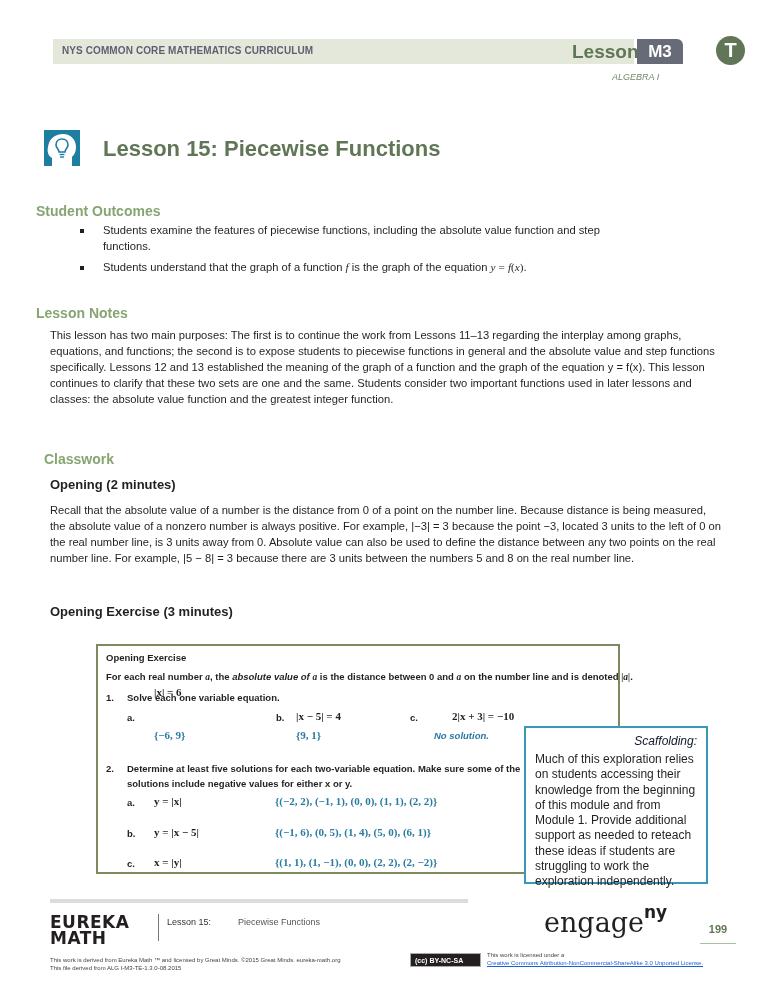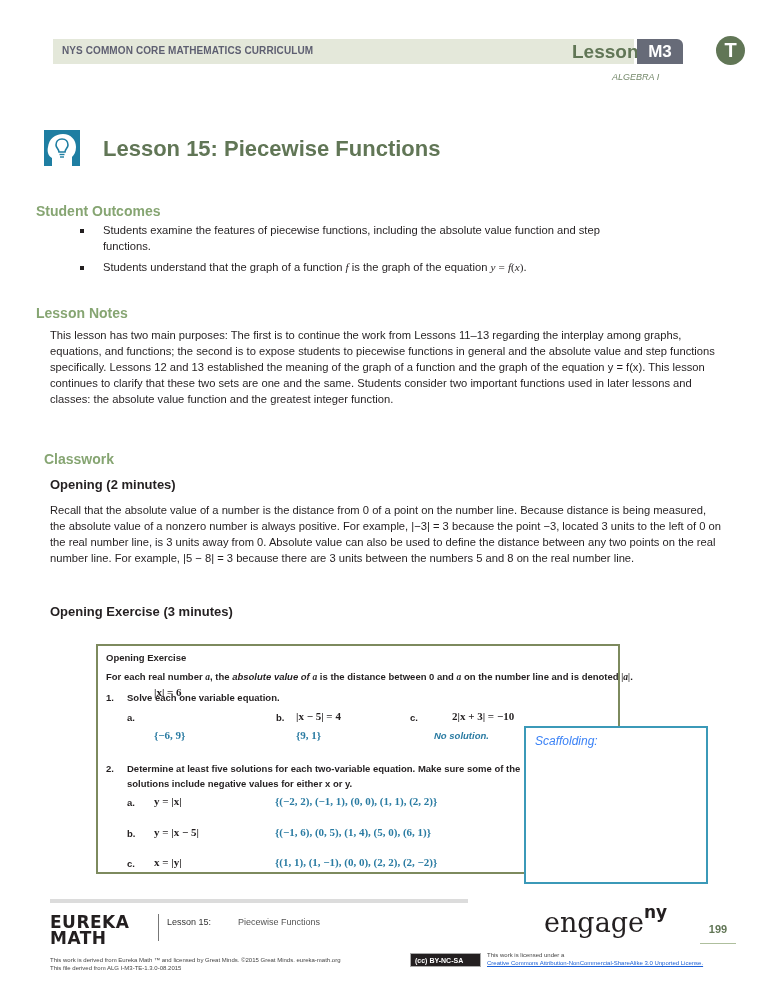--- a/index.html
+++ b/index.html
@@ -29,21 +29,21 @@
 
     
     .ex-box { left: 96px; top: 644px; width: 524px; height: 230px; border: 2px solid #7d8a5e; background: #fff; }
     .ex-text { font-size: 9.5px; font-weight: bold; color: #231f20; }
     .ans { font-family: "Liberation Serif", serif; font-weight: bold; font-size: 11px; color: #2a7ba2; }
     .ans-italic { font-size: 9.5px; font-weight: bold; font-style: italic; color: #2a7ba2; }
     .eq { font-family: "Liberation Serif", serif; font-weight: bold; font-size: 11px; color: #231f20; }
 
     
     .scaf { left: 524px; top: 726px; width: 184px; height: 158px; border: 2px solid #3b99b8; background: #ffffff; padding: 6px 9px; }
-    .scaf-title { font-size: 12px; font-style: italic; color: #3b82f6; }
+    .scaf-title { font-size: 12px; font-style: italic; color: #0f172a; text-align: right; }
     .scaf-body { font-size: 12px; line-height: 15.3px; color: #231f20; margin-top: 4px; }
 
     
     .ftr-line { left: 50px; top: 899px; width: 418px; height: 4px; background: #dcdcdc; }
     .eureka { left: 50px; top: 914px; font-family: "DejaVu Sans", sans-serif; font-weight: 900; font-size: 17px; line-height: 16px; color: #231f20; letter-spacing: 0.5px; }
     .ftr-sep { left: 158px; top: 914px; width: 1px; height: 27px; background: #777; }
     .ftr-lesson { left: 167px; top: 917px; font-size: 9px; color: #333; }
     .ftr-topic { left: 238px; top: 917px; font-size: 9px; color: #555; }
     .ftr-copy { left: 50px; top: 956px; font-size: 6px; line-height: 8px; color: #444; }
     .engage { left: 544px; top: 906px; font-family: "DejaVu Serif", serif; font-size: 27px; color: #231f20; }
@@ -118,20 +118,21 @@
 <div class="abs ex-text" style="left:127px; top:828px;">b.</div>
 <div class="abs eq" style="left:154px; top:826px;">y = |x − 5|</div>
 <div class="abs ans" style="left:275px; top:826px;">{(−1, 6), (0, 5), (1, 4), (5, 0), (6, 1)}</div>
 
 <div class="abs ex-text" style="left:127px; top:858px;">c.</div>
 <div class="abs eq" style="left:154px; top:856px;">x = |y|</div>
 <div class="abs ans" style="left:275px; top:856px;">{(1, 1), (1, −1), (0, 0), (2, 2), (2, −2)}</div>
 
 <div class="abs scaf">
   <div class="scaf-title">Scaffolding:</div>
+  <div class="scaf-body">Much of this exploration relies on students accessing their knowledge from the beginning of this module and from Module 1.  Provide additional support as needed to reteach these ideas if students are struggling to work the exploration independently.</div>
 </div>
 
 <div class="abs ftr-line"></div>
 <div class="abs eureka">
   <div>EUREKA</div>
   <div>MATH</div>
 </div>
 <div class="abs ftr-sep"></div>
 <div class="abs ftr-lesson">Lesson 15:</div>
 <div class="abs ftr-topic">Piecewise Functions</div>

